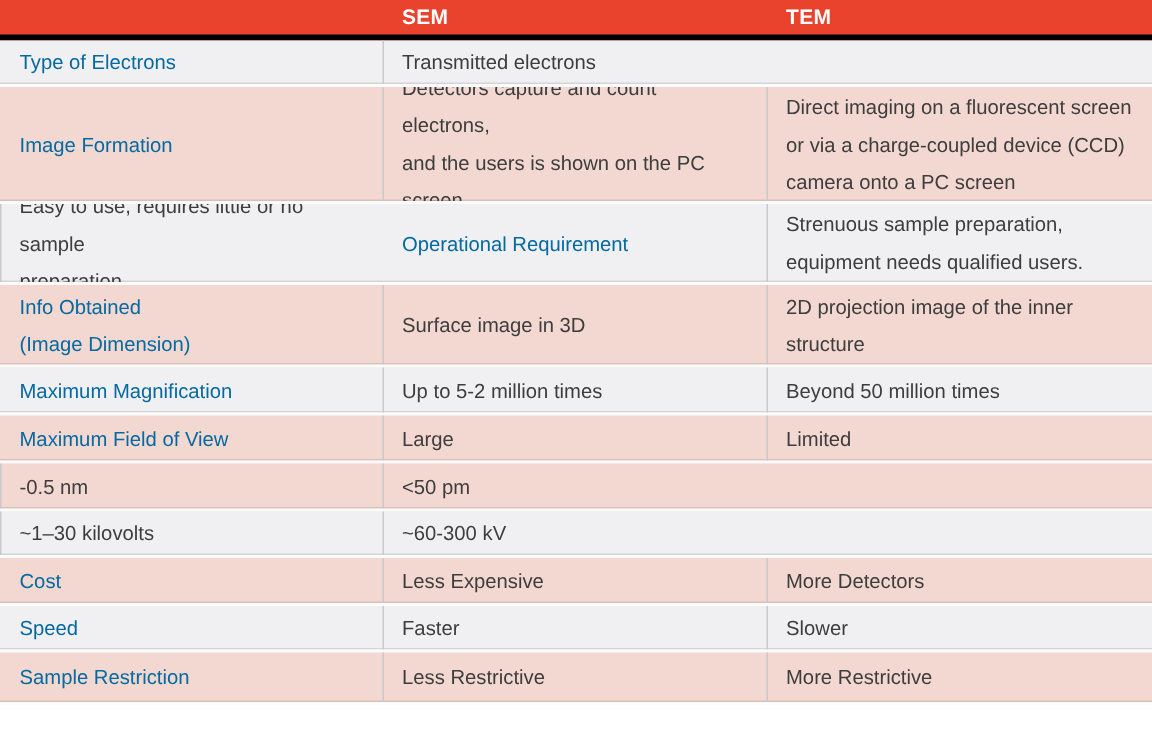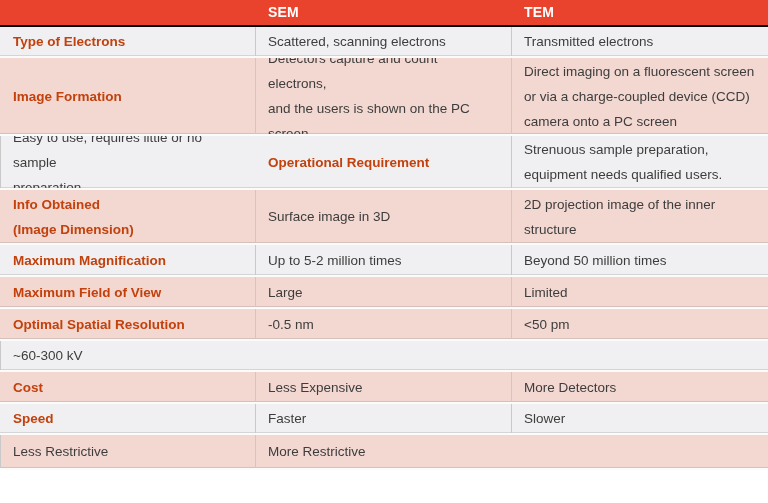--- a/index.html
+++ b/index.html
@@ -16,21 +16,21 @@
   body{font-family:"Liberation Sans","DejaVu Sans",sans-serif;color:var(--text);}
   .tbl{width:768px;height:503px;overflow:hidden;}
   .row{
     display:grid;
     grid-template-columns:255px 256px 257px;
     border-bottom:2px solid var(--row-gap);
   }
   .row.hdr{
     height:27px;
     background:var(--header-bg);
-    border-bottom:2px solid #000000;
+    border-bottom:4px solid #000000;
   }
   .row.body{
     box-shadow:inset 0 -1px 0 rgba(0,0,0,0.11);
   }
   .row.w{background:var(--row-gray);}
   .row.p{background:var(--row-pink);}
   .h31{height:31px}.h32{height:32px}.h33{height:33px}.h35{height:35px}
   .h54{height:54px}.h55{height:55px}.h78{height:78px}
   .cell{
     display:flex;
@@ -38,42 +38,41 @@
     padding:2px 12px 2px 13px;
     font-size:13.5px;
     line-height:25px;
     white-space:pre-line;
     overflow:hidden;
   }
   .row.body .cell.val{
     border-left:1px solid var(--divider);
     padding-left:12px;
   }
-  .cell.label{font-weight:700;color:#c2410c;}
+  .cell.label{font-weight:400;color:#0369a1;}
   .row.hdr .cell{
     color:var(--header-text);
     font-weight:700;
     font-size:14px;
     letter-spacing:0.2px;
   }
 </style>
 </head>
 <body>
 
 <div class="tbl">
 
   <div class="row hdr">
     <div class="cell label"></div>
     <div class="cell">SEM</div>
     <div class="cell">TEM</div>
   </div>
 
   <div class="row body w h31">
     <div class="cell label">Type of Electrons</div>
-    <div class="cell val">Scattered, scanning electrons</div>
     <div class="cell val">Transmitted electrons</div>
   </div>
 
   <div class="row body p h78">
     <div class="cell label">Image Formation</div>
     <div class="cell val">Detectors capture and count electrons,
 and the users is shown on the PC
 screen.</div>
     <div class="cell val">Direct imaging on a fluorescent screen
 or via a charge-coupled device (CCD)
@@ -103,39 +102,40 @@
   </div>
 
   <div class="row body p h32">
     <div class="cell label">Maximum Field of View</div>
     <div class="cell val">Large</div>
     <div class="cell val">Limited</div>
   </div>
 
 
   <div class="row body p h32">
-    <div class="cell label">Optimal Spatial Resolution</div>
     <div class="cell val">-0.5 nm</div>
     <div class="cell val">&lt;50 pm</div>
   </div>
 
   <div class="row body w h31">
+    <div class="cell val">~1–30 kilovolts</div>
     <div class="cell val">~60-300 kV</div>
   </div>
 
   <div class="row body p h32">
     <div class="cell label">Cost</div>
     <div class="cell val">Less Expensive</div>
     <div class="cell val">More Detectors</div>
   </div>
 
   <div class="row body w h31">
     <div class="cell label">Speed</div>
     <div class="cell val">Faster</div>
     <div class="cell val">Slower</div>
   </div>
 
   <div class="row body p h35">
+    <div class="cell label">Sample Restriction</div>
     <div class="cell val">Less Restrictive</div>
     <div class="cell val">More Restrictive</div>
   </div>
 
 </div>
 
 </body></html>

